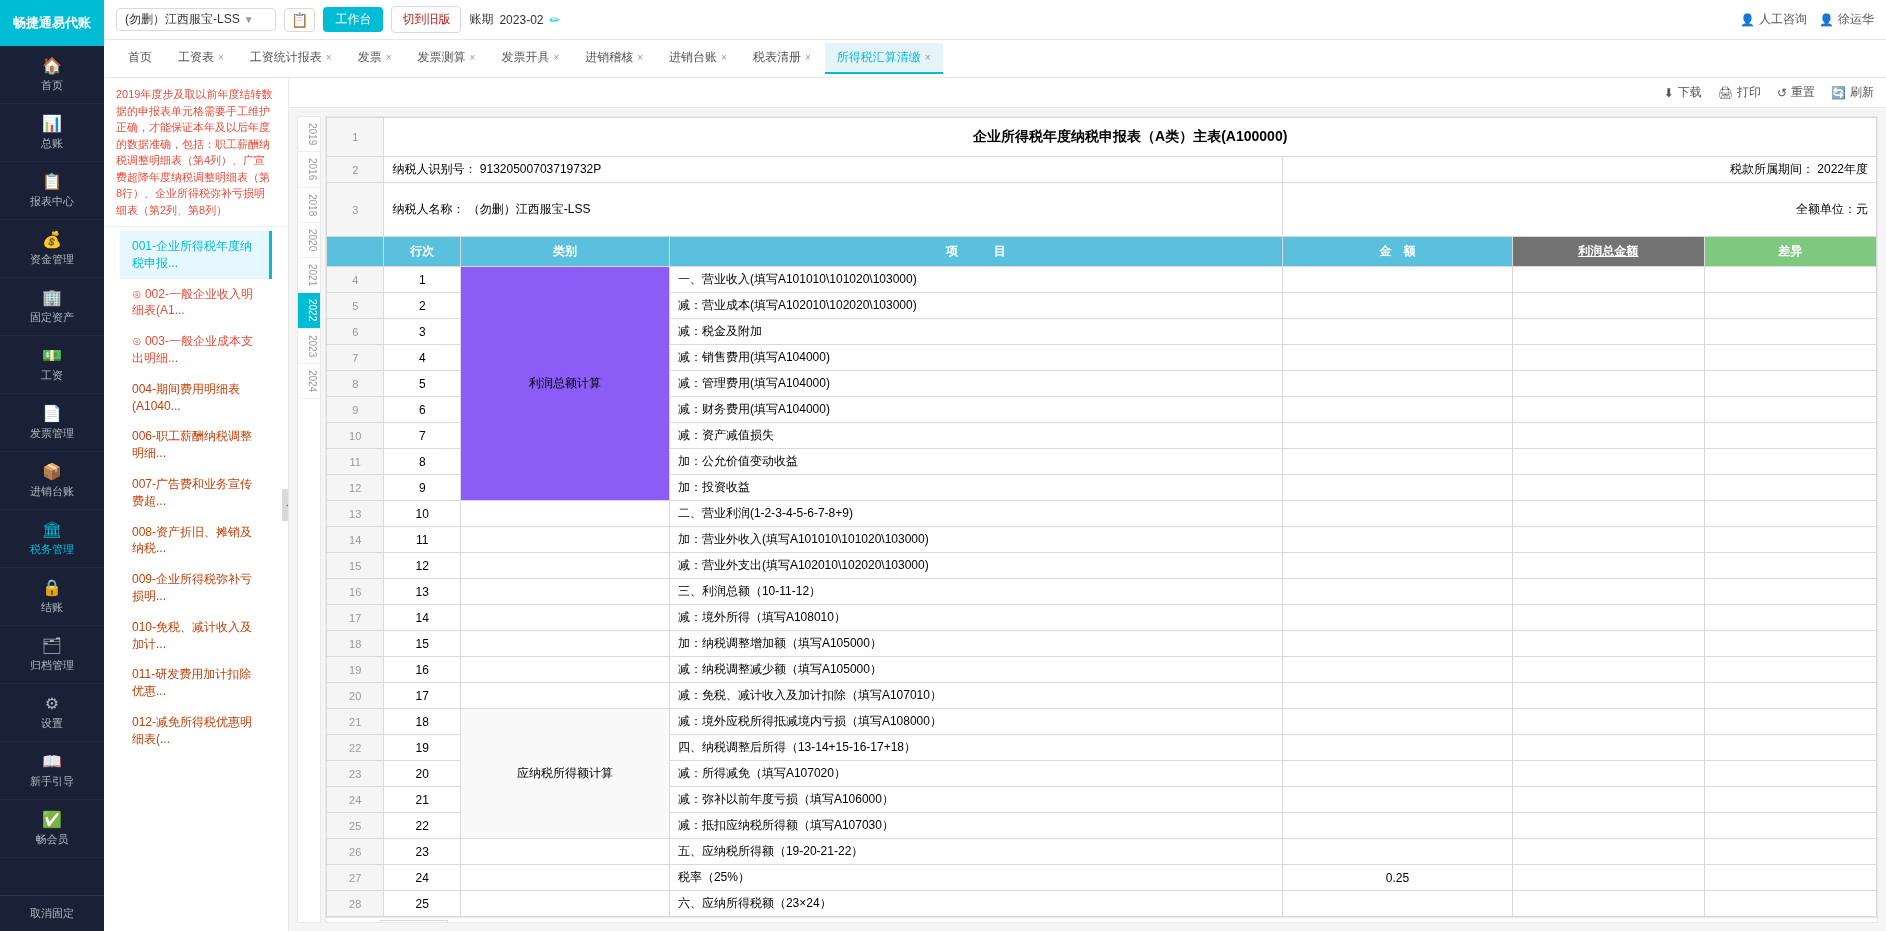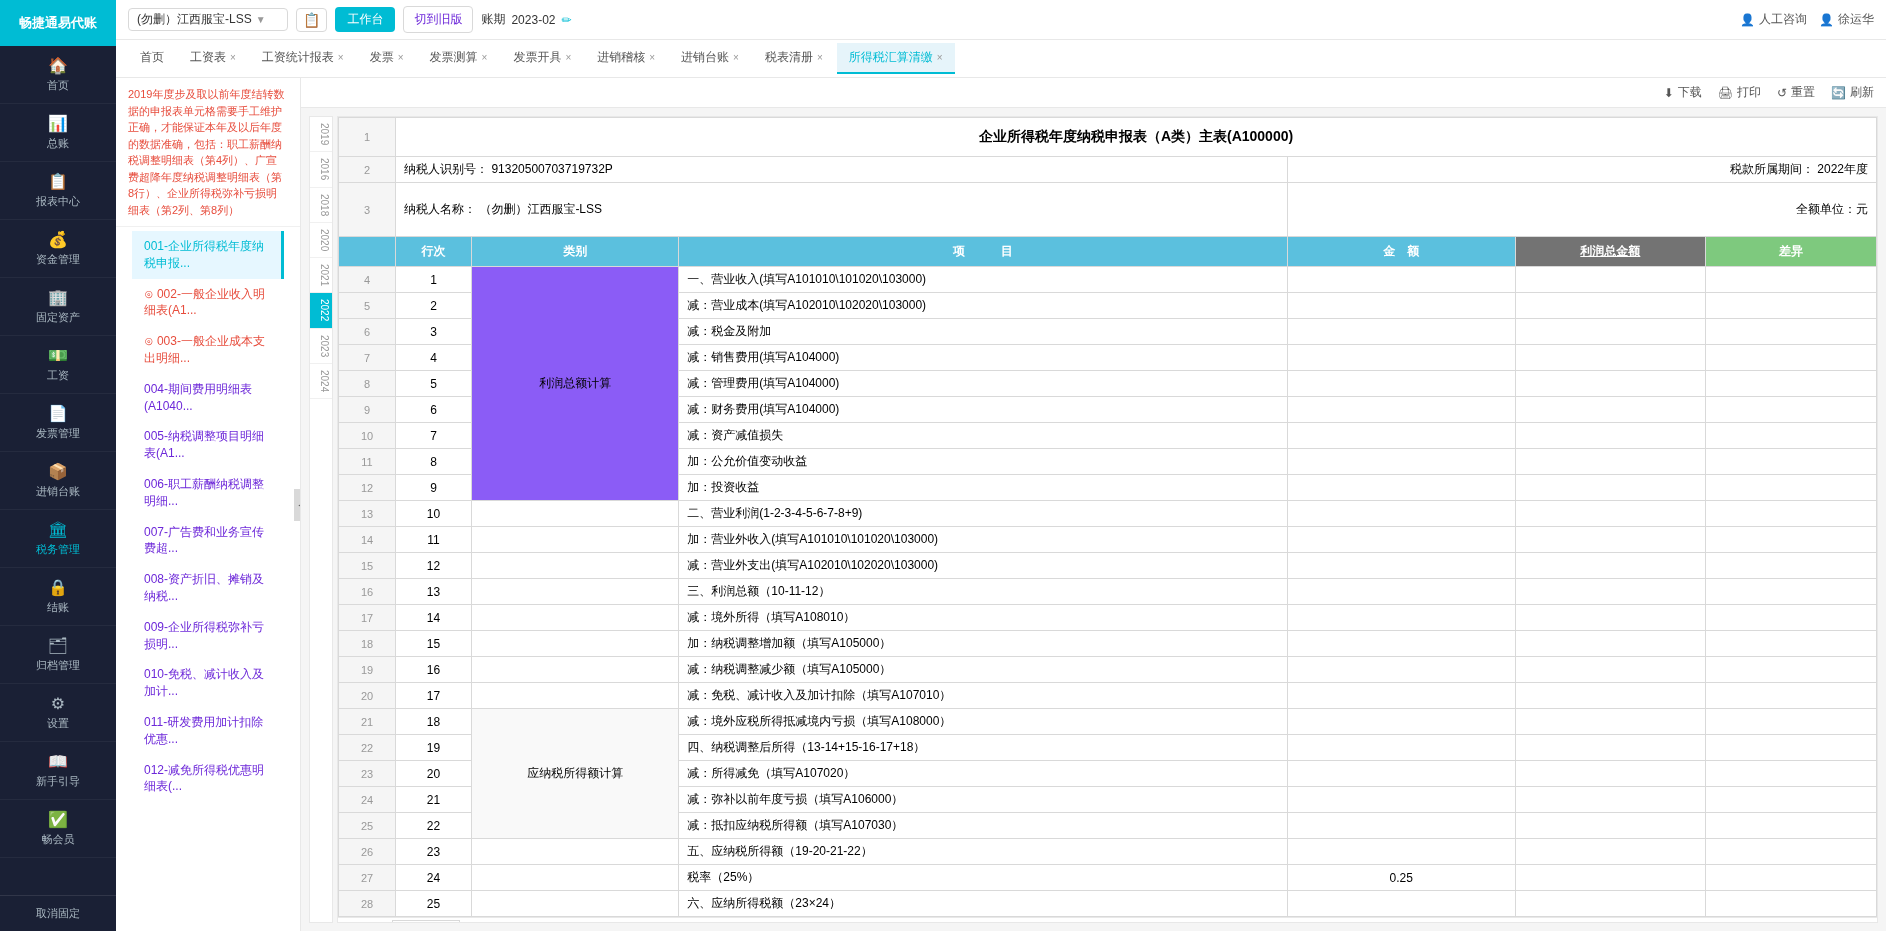--- a/index.html
+++ b/index.html
@@ -1,20 +1,20 @@
 <!DOCTYPE html>
 <html><head>
   <meta charset="utf-8">
   <style>
     * { box-sizing: border-box; margin: 0; padding: 0; }
     body { font-family: 'Microsoft YaHei', sans-serif; font-size: 12px; background: #f0f2f5; display: flex; height: 931px; overflow: hidden; }
 
     
     .sidebar {
-      width: 116px;
+      width: 104px;
       background: #1a2035;
       color: #aab8c2;
       display: flex;
       flex-direction: column;
       flex-shrink: 0;
       height: 100%;
     }
     .sidebar-logo {
       background: #00bcd4;
       color: white;
@@ -91,21 +91,21 @@
       background: #00bcd4;
       color: white;
       border: none;
       border-radius: 4px;
       padding: 4px 12px;
       cursor: pointer;
       font-size: 12px;
     }
     .switch-btn {
       background: white;
-      color: #6d28d9;
+      color: #b91c1c;
       border: 1px solid #d9d9d9;
       border-radius: 4px;
       padding: 4px 10px;
       cursor: pointer;
       font-size: 12px;
     }
     .period-info {
       display: flex;
       align-items: center;
       gap: 6px;
@@ -180,21 +180,21 @@
       line-height: 1.5;
       border-bottom: 1px solid #f0f0f0;
     }
     .sub-menu-items {
       padding: 4px 16px;
     }
     .sub-menu-item {
       padding: 7px 12px;
       cursor: pointer;
       font-size: 12px;
-      color: #6d28d9;
+      color: #c2410c;
       line-height: 1.4;
     }
     .sub-menu-item.active { background: #e6f7ff; color: #00bcd4; border-right: 3px solid #00bcd4; }
     .sub-menu-item.error { color: #e74c3c; }
     .collapse-btn {
       position: absolute;
       right: -10px;
       top: 50%;
       transform: translateY(-50%);
       width: 16px;
@@ -448,21 +448,20 @@
       <div class="warning-bar">2019年度步及取以前年度结转数据的申报表单元格需要手工维护正确，才能保证本年及以后年度的数据准确，包括：职工薪酬纳税调整明细表（第4列）、广宣费超降年度纳税调整明细表（第8行）、企业所得税弥补亏损明细表（第2列、第8列）</div>
       <div class="sub-menu-items">
         <div class="sub-menu-item active">001-企业所得税年度纳税申报...</div>
         <div class="sub-menu-item error">
           <span style="color:#e74c3c;">⊙ </span><span>002-一般企业收入明细表(A1...</span>
         </div>
         <div class="sub-menu-item error">
           <span style="color:#e74c3c;">⊙ </span><span>003-一般企业成本支出明细...</span>
         </div>
         <div class="sub-menu-item">004-期间费用明细表(A1040...</div>
-        <div class="sub-menu-item">005-纳税调整项目明细表(A1...</div>
         <div class="sub-menu-item">006-职工薪酬纳税调整明细...</div>
         <div class="sub-menu-item">007-广告费和业务宣传费超...</div>
         <div class="sub-menu-item">008-资产折旧、摊销及纳税...</div>
         <div class="sub-menu-item">009-企业所得税弥补亏损明...</div>
         <div class="sub-menu-item">010-免税、减计收入及加计...</div>
         <div class="sub-menu-item">011-研发费用加计扣除优惠...</div>
         <div class="sub-menu-item">012-减免所得税优惠明细表(...</div>
       </div>
       <div class="collapse-btn">◀</div>
     </div>

